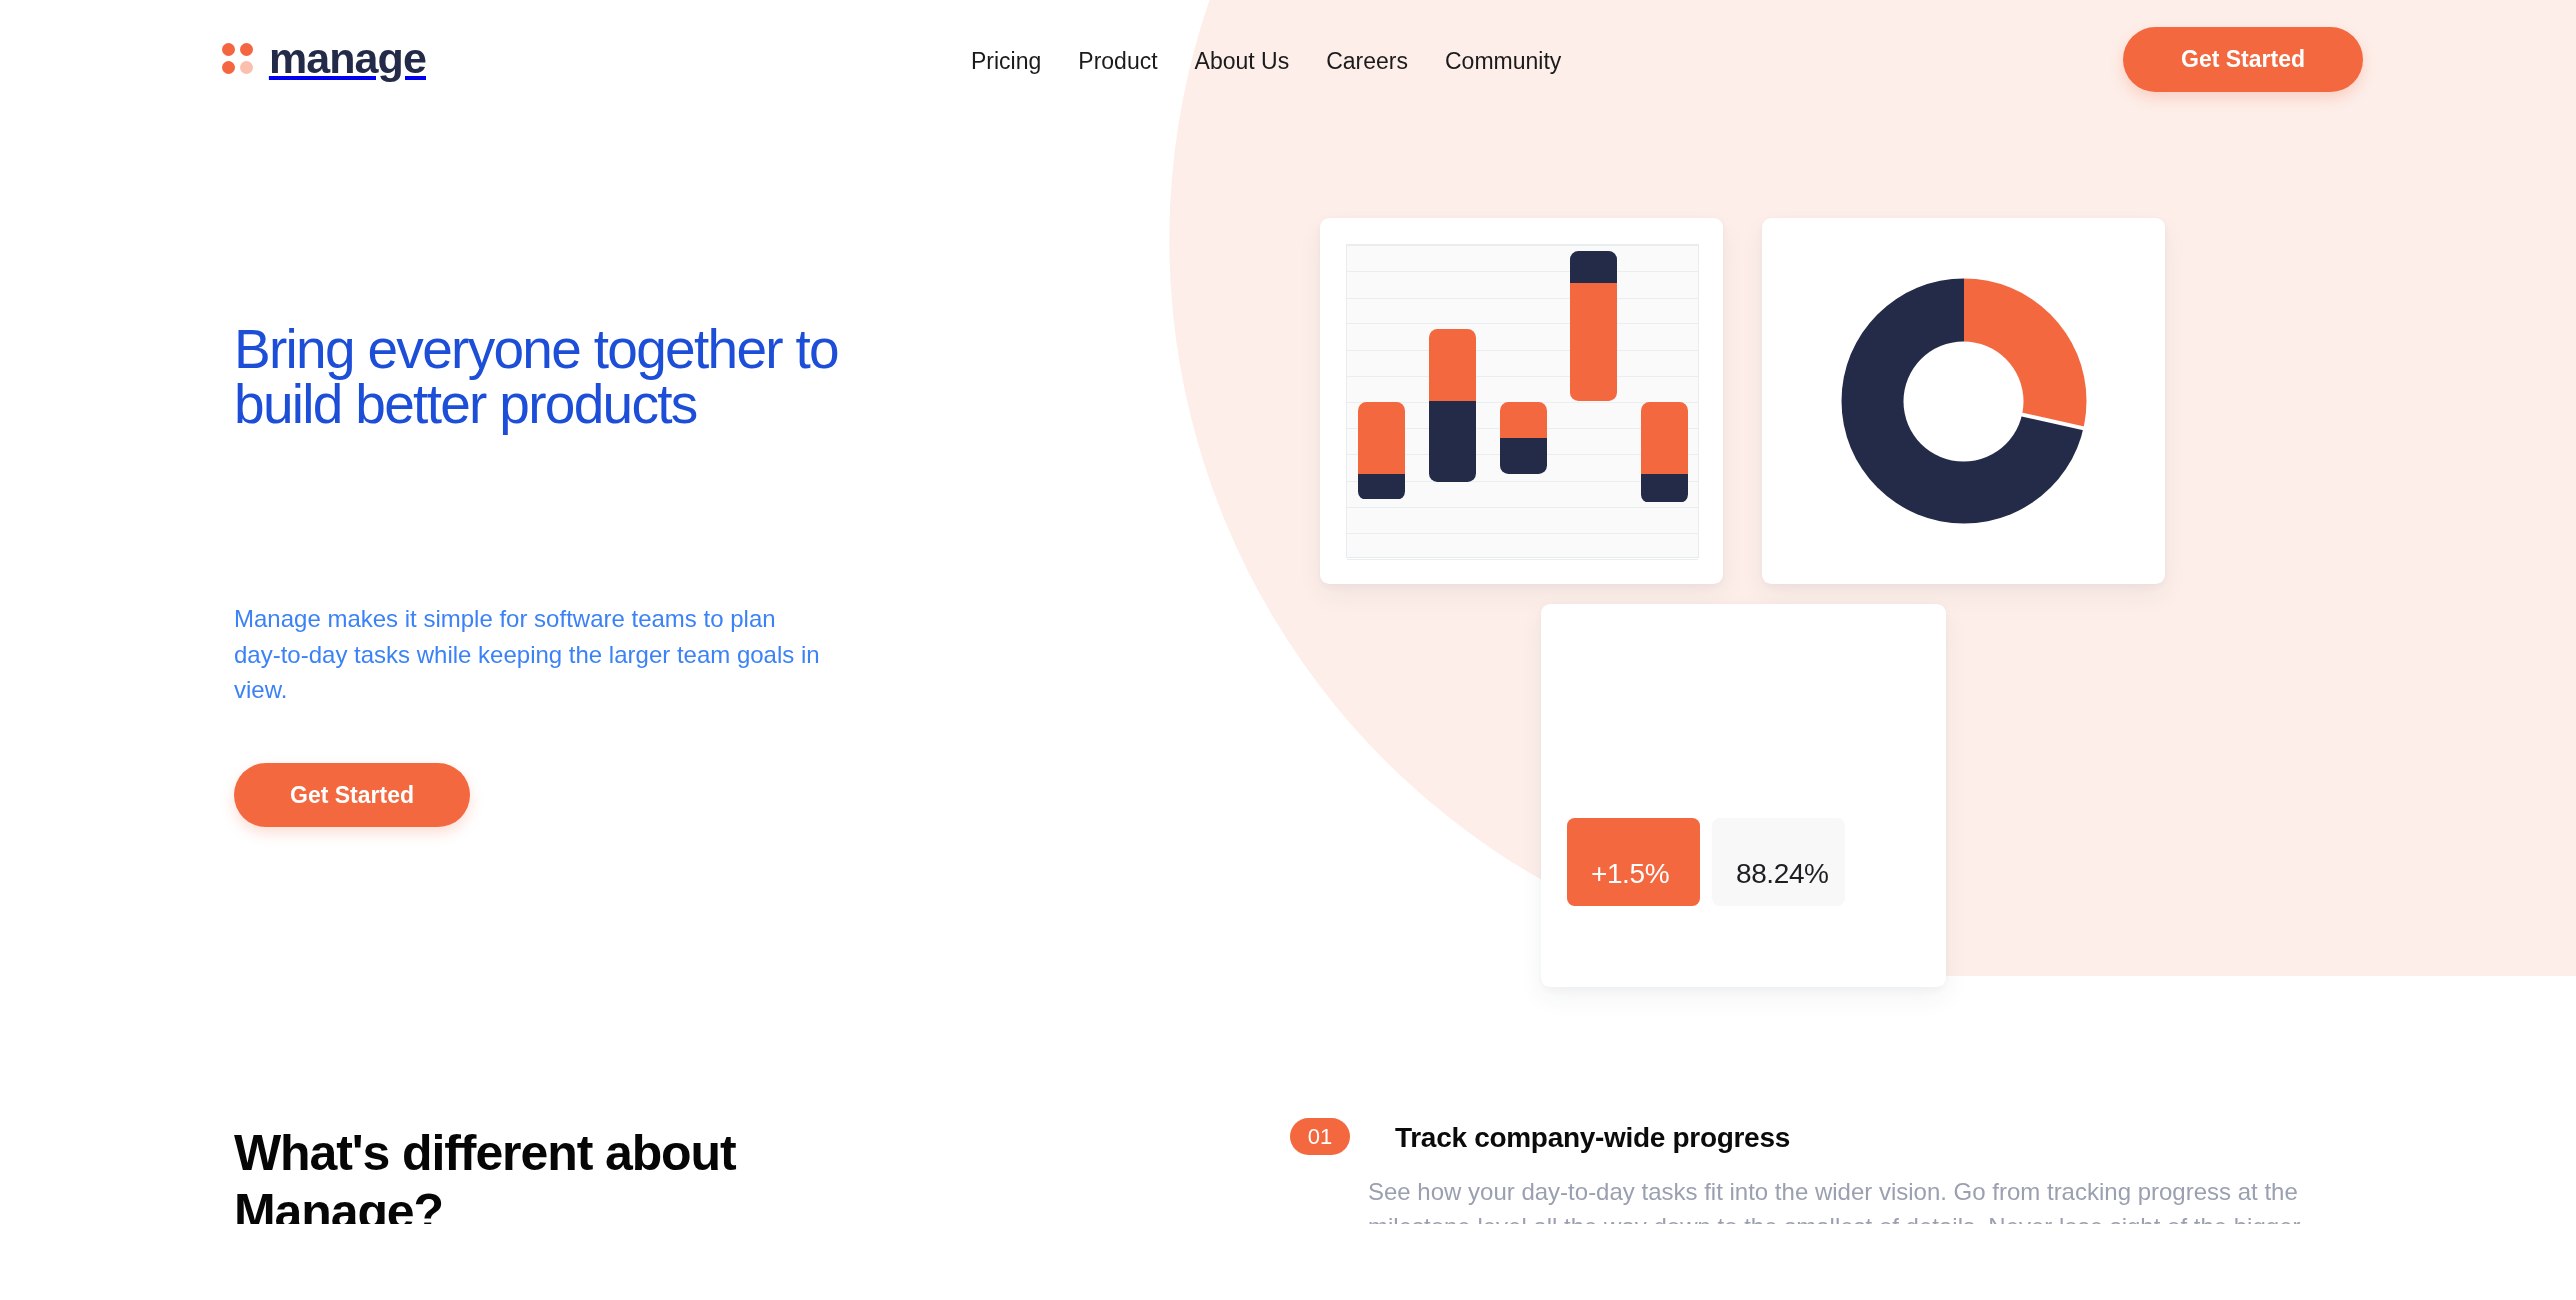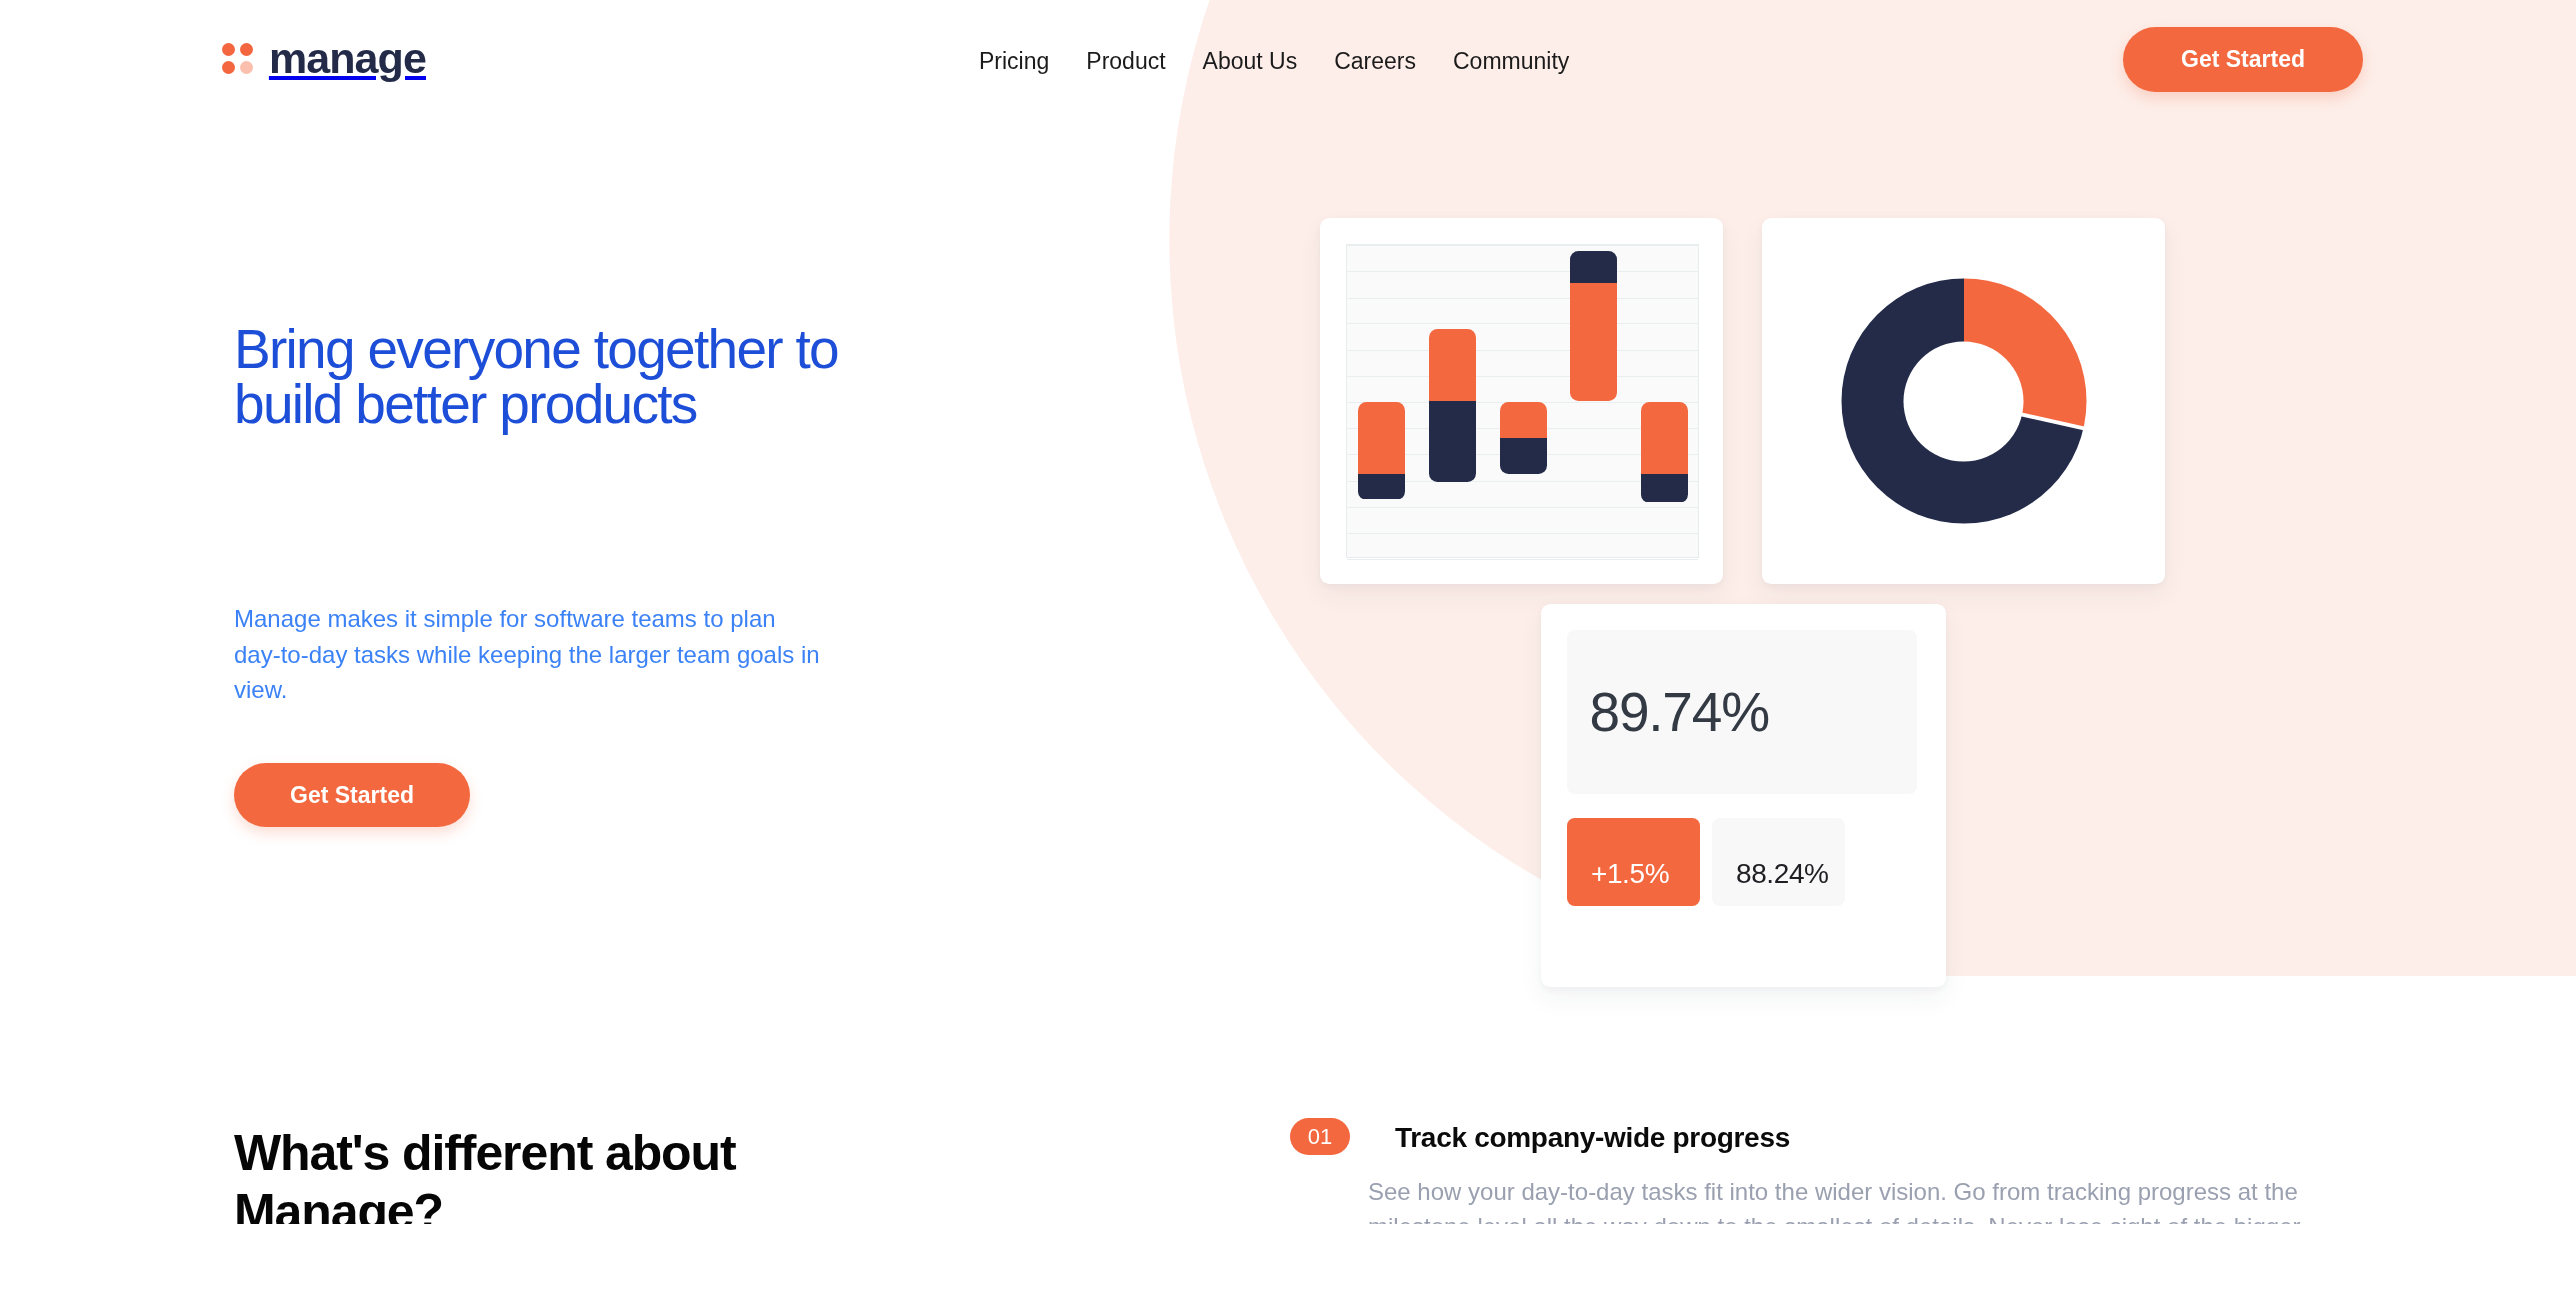--- a/index.html
+++ b/index.html
@@ -19,21 +19,21 @@
   
   .header{ position:absolute; left:0; top:0; width:2576px; height:116px; z-index:30;
            display:flex; align-items:center; }
 
   .logo{ position:absolute; left:222px; top:37px; display:flex; align-items:center; gap:15.5px; }
   .logo-dots{ display:grid; grid-template-columns:13px 13px; grid-template-rows:13px 13px; gap:5.4px; }
   .logo-dots i{ display:block; width:13px; height:13px; border-radius:50%; background:#f3663f; }
   .logo-dots i.pale{ background:#fbbfad; }
   .logo-word{ font-size:43px; font-weight:700; color:#232b49; letter-spacing:-0.9px; line-height:1; }
 
-  .nav{ position:absolute; left:971px; top:48px; display:flex; gap:37px; align-items:center;margin-left:8px; }
+  .nav{ position:absolute; left:971px; top:48px; display:flex; gap:37px; align-items:center; }
   .nav a{ font-size:23px; color:#1b1b1b; text-decoration:none; white-space:nowrap; }
 
   .btn-pill{
     display:inline-flex; align-items:center; justify-content:center;
     background:#f3683f; color:#fff; border:none; border-radius:774px;
     font-size:23px; font-weight:700; cursor:pointer; white-space:nowrap;
     box-shadow:0 6.2px 14px rgba(243,104,63,.22);
   }
   .header-cta{ position:absolute; left:2123px; top:27px; width:240px; height:65px; z-index:31; }
 
@@ -179,23 +179,20 @@
   </div>
 
   <div class="card card-donut">
     <div class="donut" id="donut" style="background: conic-gradient(rgb(243, 104, 63) -27deg, rgb(243, 104, 63) 102.6deg, rgb(35, 43, 73) 102.6deg, rgb(35, 43, 73) 333deg);">
       <div class="donut-gap" id="donut-gap" style="width: 124px; height: 3.9px; left: 50%; top: 50%; transform-origin: 0px 50%; transform: rotate(12.6deg) translateY(-50%);"></div>
       <div class="donut-hole"></div>
     </div>
   </div>
 
   <div class="card card-stats">
-    <div class="stat-big">
-      <span>89.74%</span>
-    </div>
     <div class="stat-row">
       <div class="tile orange">
         <span>+1.5%</span>
       </div>
       <div class="tile grey">
         <span>88.24%</span>
       </div>
     </div>
   </div>
 

